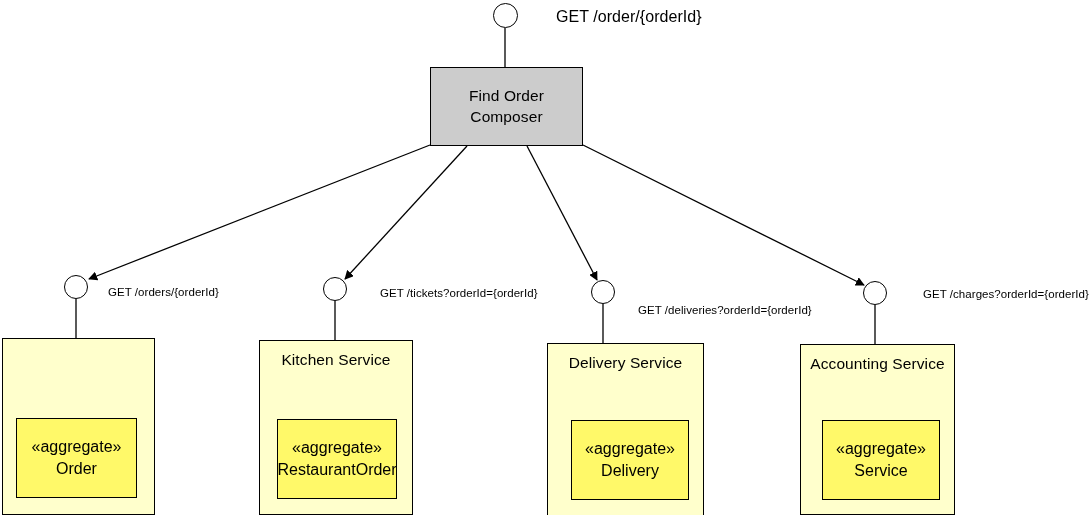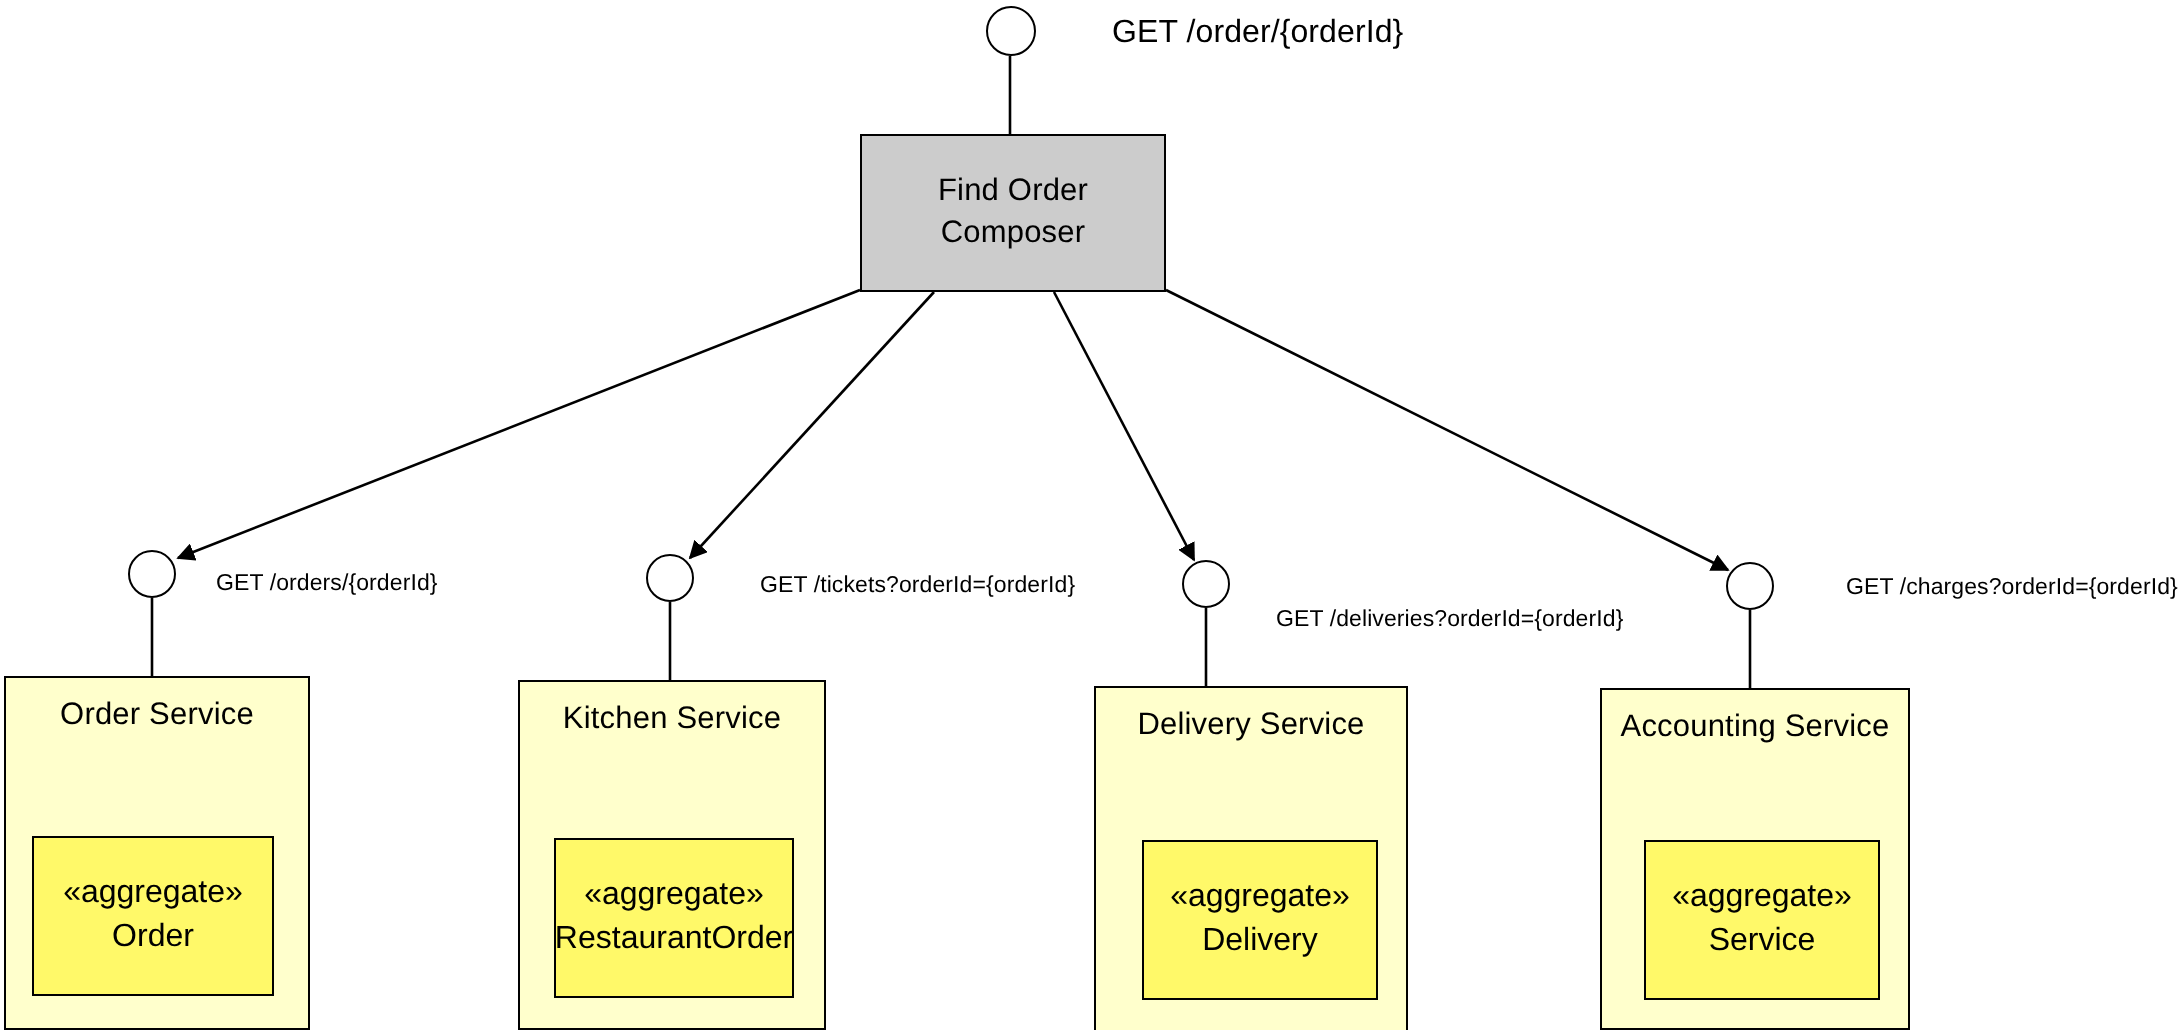--- a/index.html
+++ b/index.html
@@ -118,21 +118,20 @@
   <div class="node-box composer-box" style="left:430px; top:67px; width:153px; height:79px;">
     <div>
       <span>Find Order</span><br>
       <span>Composer</span>
     </div>
   </div>
 
   <div class="port-circle" style="left:64px; top:275px; width:24px; height:24px;"></div>
   <div class="edge-label" style="left:108px; top:286px;">GET /orders/{orderId}</div>
   <div class="node-box service-box" style="left:2px; top:338px; width:153px; height:177px;">
-    <div class="service-title">Order Service</div>
     <div class="aggregate-box" style="left:13px; top:79px; width:121px; height:80px;">
       <div>«aggregate»</div>
       <div>Order</div>
     </div>
   </div>
 
   <div class="port-circle" style="left:323px; top:277px; width:24px; height:24px;"></div>
   <div class="edge-label" style="left:380px; top:287px;">GET /tickets?orderId={orderId}</div>
   <div class="node-box service-box" style="left:259px; top:340px; width:154px; height:175px;text-decoration:underline;">
     <div class="service-title">Kitchen Service</div>

